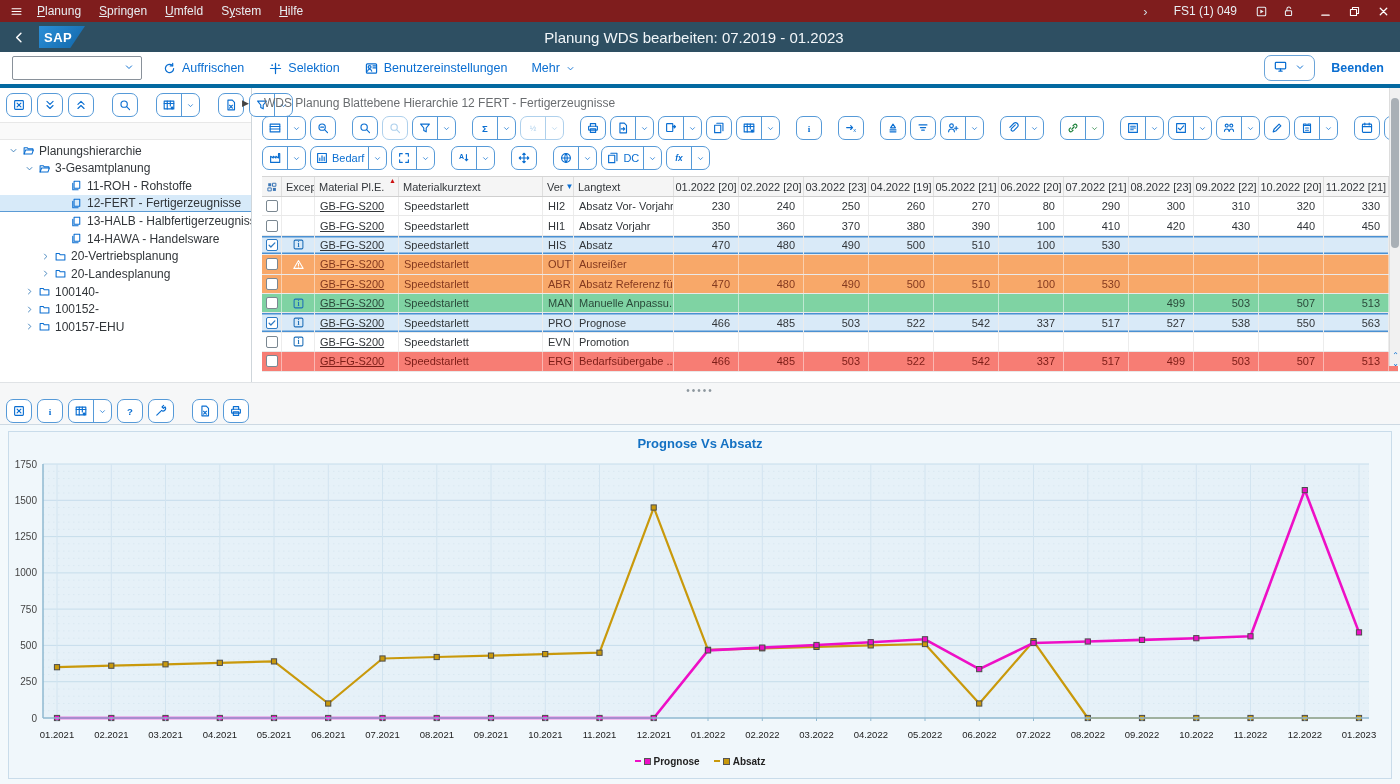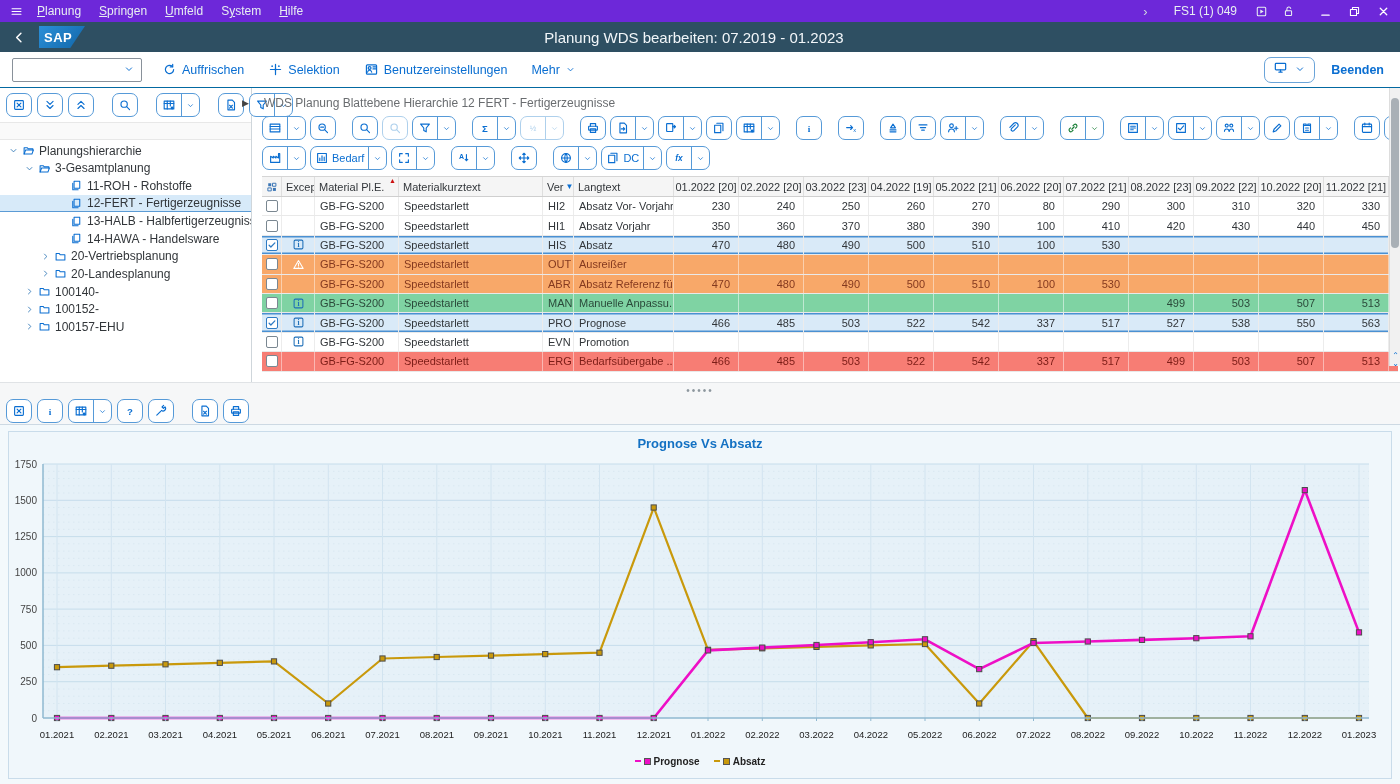--- a/index.html
+++ b/index.html
@@ -1,36 +1,36 @@
 <!DOCTYPE html>
 <html><head>
 <meta charset="utf-8">
 <style>
   * { margin:0; padding:0; box-sizing:border-box; }
   html,body { width:1400px; height:784px; overflow:hidden; font-family:"Liberation Sans", sans-serif; background:#fff; }
 
   
-  .menubar { height:22px; background:#6d28d9; display:flex; align-items:center; padding:0 10px; color:#e8eef2; font-size:12px; }
+  .menubar { height:22px; background:#7f1d1d; display:flex; align-items:center; padding:0 10px; color:#e8eef2; font-size:12px; }
   .menubar .burger { color:#fff; margin-right:14px; display:flex; }
   .menu-item { margin-right:18px; cursor:default; color:#e8eef2; }
   .menu-item u { text-decoration:underline; }
   .menubar .spacer { flex:1; }
   .shell-chev { color:#cfd9df; margin-right:26px; font-size:13px; }
   .session { margin-right:18px; font-size:12px; color:#e8eef2; }
   .shell-ic { color:#e8eef2; margin-right:14px; display:flex; }
   .winbtns { display:flex; gap:16px; margin-left:10px; color:#fff; }
   .winbtns span { display:flex; }
 
   .titlebar { height:30px; background:#2e4f62; display:flex; align-items:center; padding:0 12px; position:relative; }
   .backchev { color:#fff; display:flex; margin-right:12px; }
   .saplogo { width:46px; height:22px; background:linear-gradient(135deg,#2a8fd8,#1266a8); clip-path:polygon(0 0,100% 0,68% 100%,0 100%); color:#fff; font-weight:bold; font-size:13px; display:flex; align-items:center; padding-left:5px; letter-spacing:.5px; }
   .shelltitle { position:absolute; left:0; right:12px; text-align:center; color:#f2f6f9; font-size:15px; }
 
   
-  .apptb { height:36px; background:#fff; border-bottom:1px solid #0369a1; display:flex; align-items:center; padding:0 12px; }
+  .apptb { height:36px; background:#fff; border-bottom:4px solid #0369a1; display:flex; align-items:center; padding:0 12px; }
   .combo { width:130px; height:24px; border:1px solid #89919a; border-radius:2px; background:#fff; display:flex; align-items:center; justify-content:flex-end; padding:0 6px; color:#0a6ed1; margin-right:20px; }
   .applink { display:flex; align-items:center; gap:5px; color:#0a6ed1; font-size:12.5px; margin-right:24px; cursor:default; }
   .apptb .spacer { flex:1; }
   .displaybtn { height:26px; border:1px solid #6aa4d9; border-radius:7px; display:flex; align-items:center; padding:0 8px; gap:6px; color:#0a6ed1; margin-right:16px; background:#fff; }
   .exitlink { color:#0a6ed1; font-size:12.5px; font-weight:bold; margin-right:4px; }
 
   
   .content { display:flex; height:294px; position:relative; background:#fff; }
   .leftpanel { width:252px; border-right:1px solid #cfd6db; display:flex; flex-direction:column; }
   .lp-toolbar { height:34px; display:flex; align-items:center; padding:0 6px; gap:5px; position:relative; }
@@ -68,21 +68,21 @@
   .drow { height:19.4px; font-size:11px; color:#32363a; border-bottom:1px solid #e9e9e9; background:#fff; }
   .drow .cell { display:flex; align-items:center; padding:0 5px; border-right:1px solid #ececec; overflow:hidden; white-space:nowrap; }
   .drow .cell.cv { justify-content:flex-end; padding-right:8px; }
   .rw-selected { background:#d9eaf8; box-shadow:inset 0 1.5px 0 #4a90d2, inset 0 -1.5px 0 #4a90d2; }
   .rw-orange { background:#f8a869; color:#84391f; }
   .rw-orange .cell { border-right-color:rgba(255,255,255,.45); }
   .rw-green { background:#7fd3a3; color:#2b4a3a; }
   .rw-green .cell { border-right-color:rgba(255,255,255,.5); }
   .rw-red { background:#f77d74; color:#7c1d17; }
   .rw-red .cell { border-right-color:rgba(255,255,255,.45); }
-  .matlink { }
+  .matlink { text-decoration:underline; }
   .cb { width:12px; height:12px; border:1.5px solid #7a8791; border-radius:2px; background:#fff; display:flex; align-items:center; justify-content:center; }
   .cb.checked { border-color:#2d7bc4; color:#2d7bc4; }
   .excico { display:flex; color:#1e6fb8; }
   .excico.warn { color:#fff; }
 
   
   .vscroll { position:absolute; top:0; right:0; bottom:16px; width:11px; background:#f1f1f1; border-left:1px solid #ddd; }
   .vthumb { position:absolute; top:10px; left:1px; width:8px; height:150px; background:#a9b0b6; border-radius:4px; }
   .vsbtns { position:absolute; right:1px; bottom:-2px; display:flex; flex-direction:column; color:#0a6ed1; font-size:8px; line-height:8px; text-align:center; }
 

